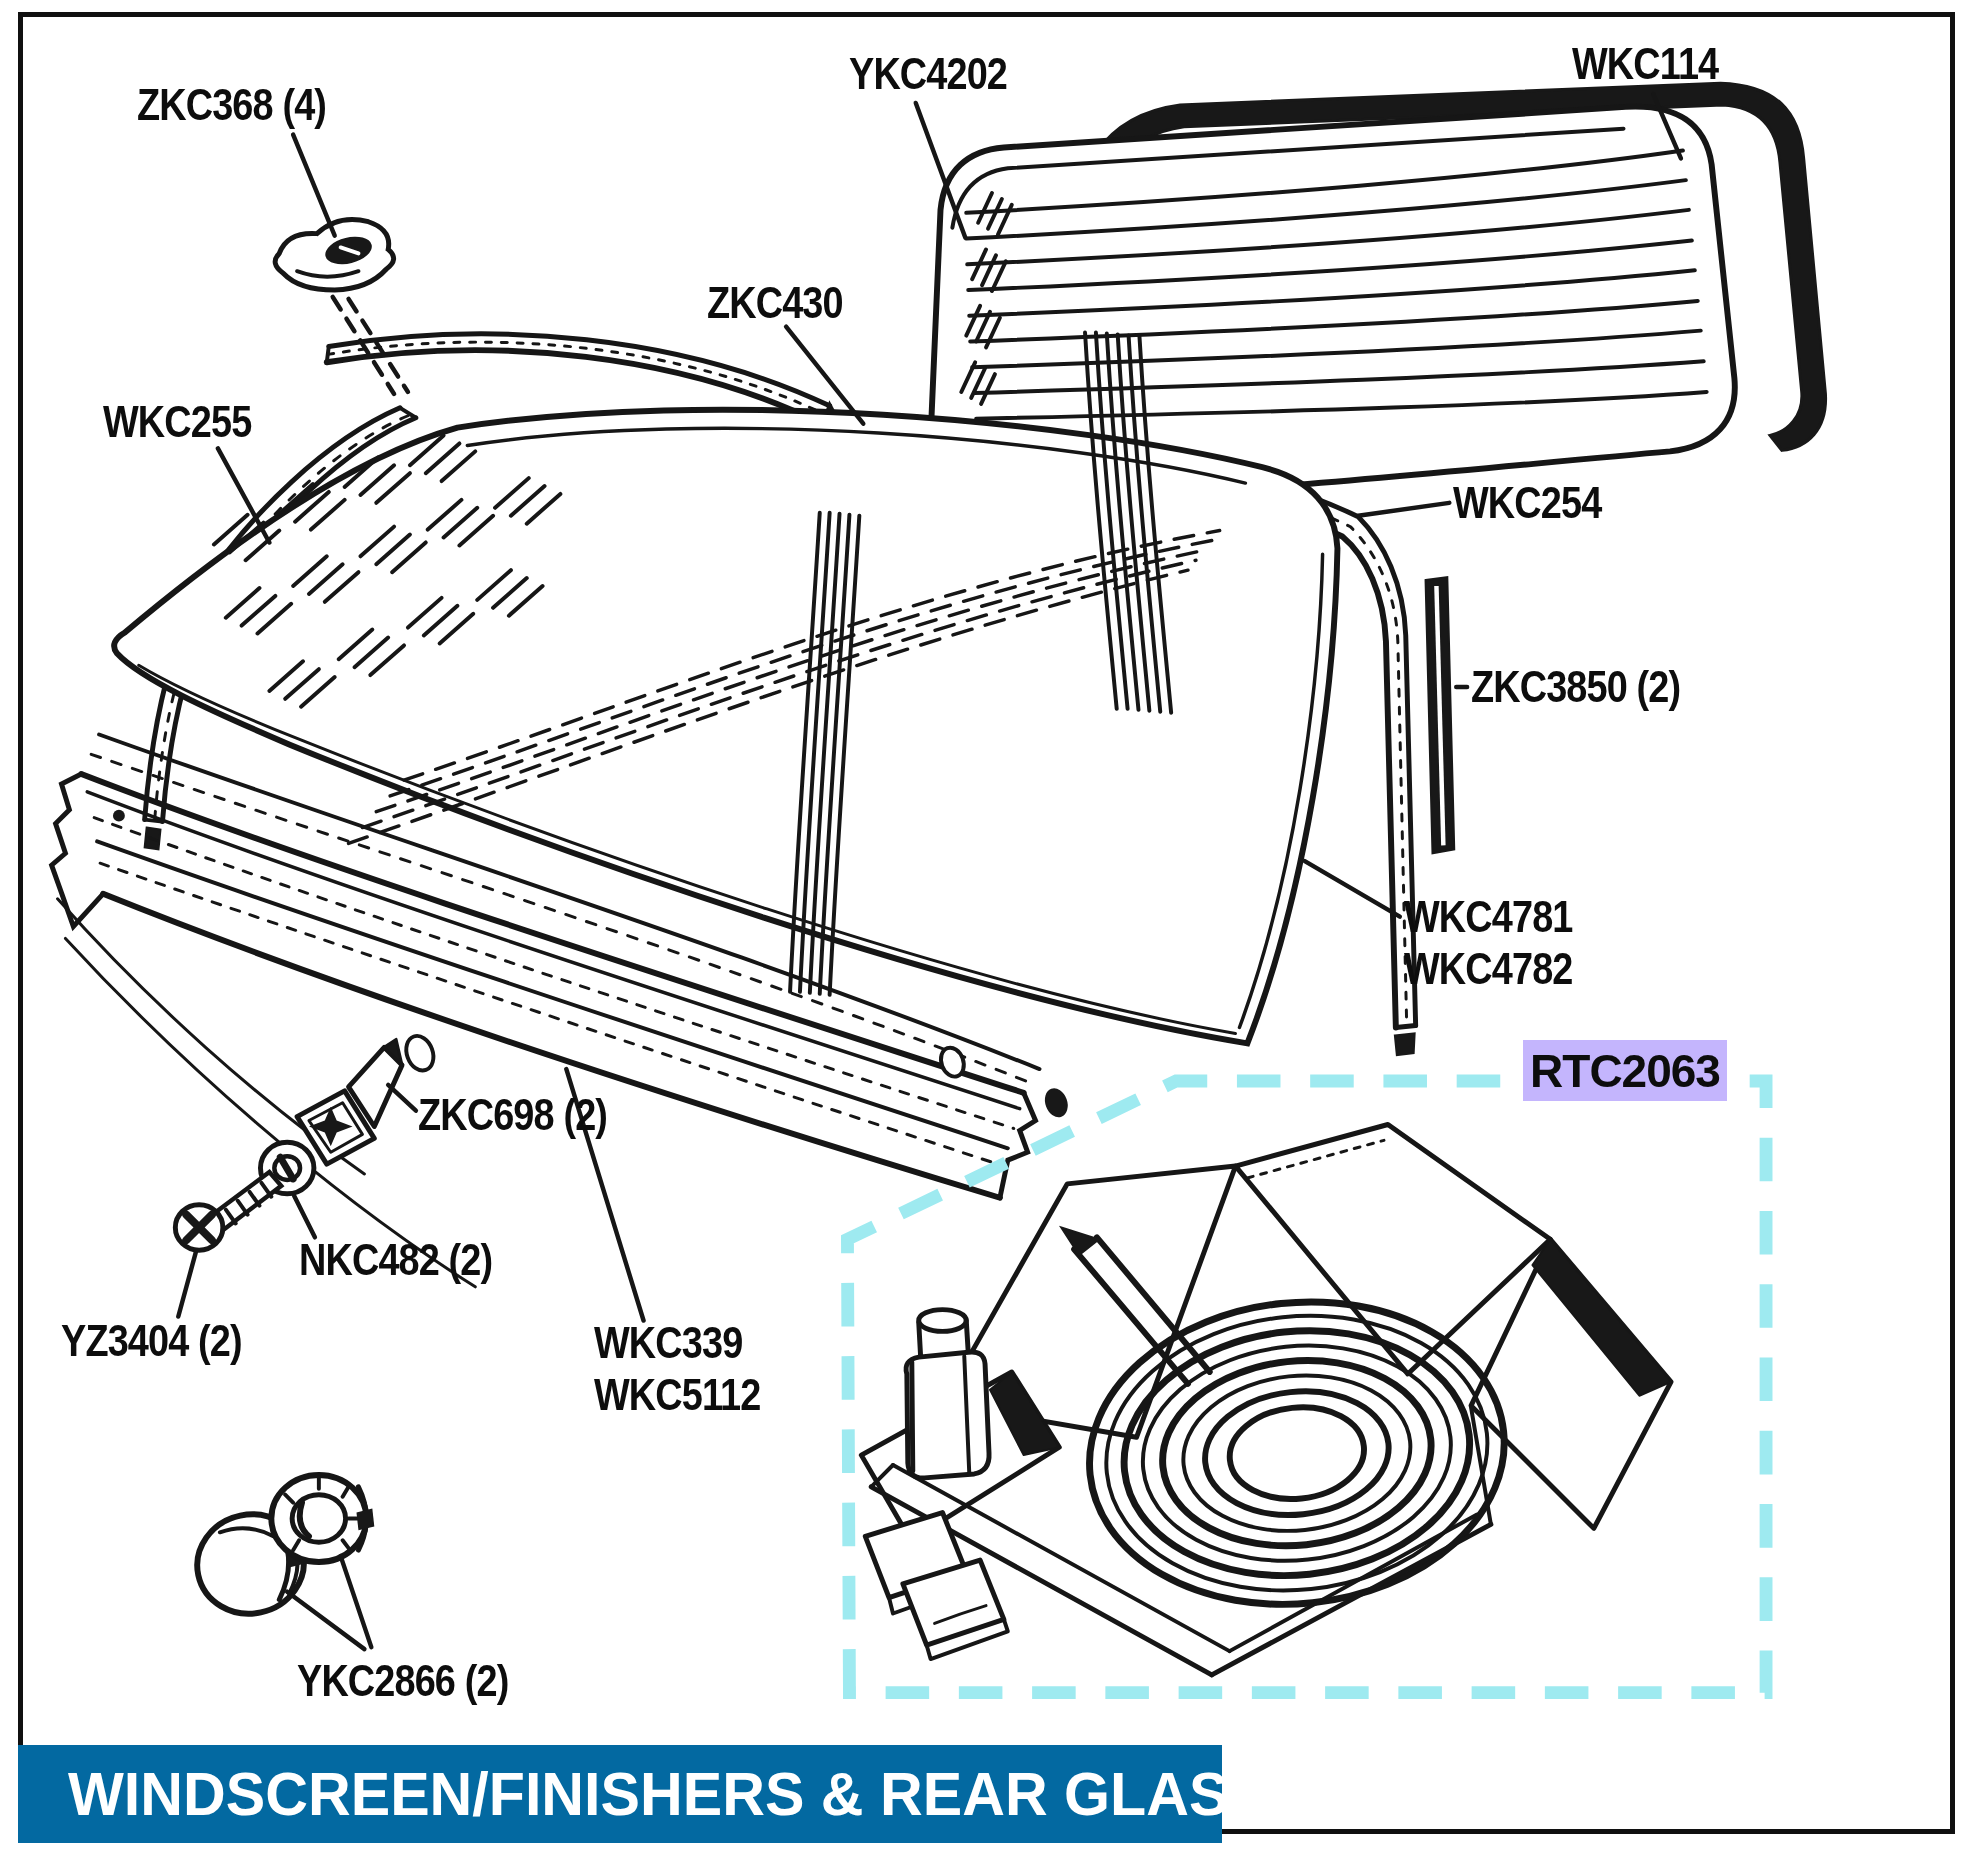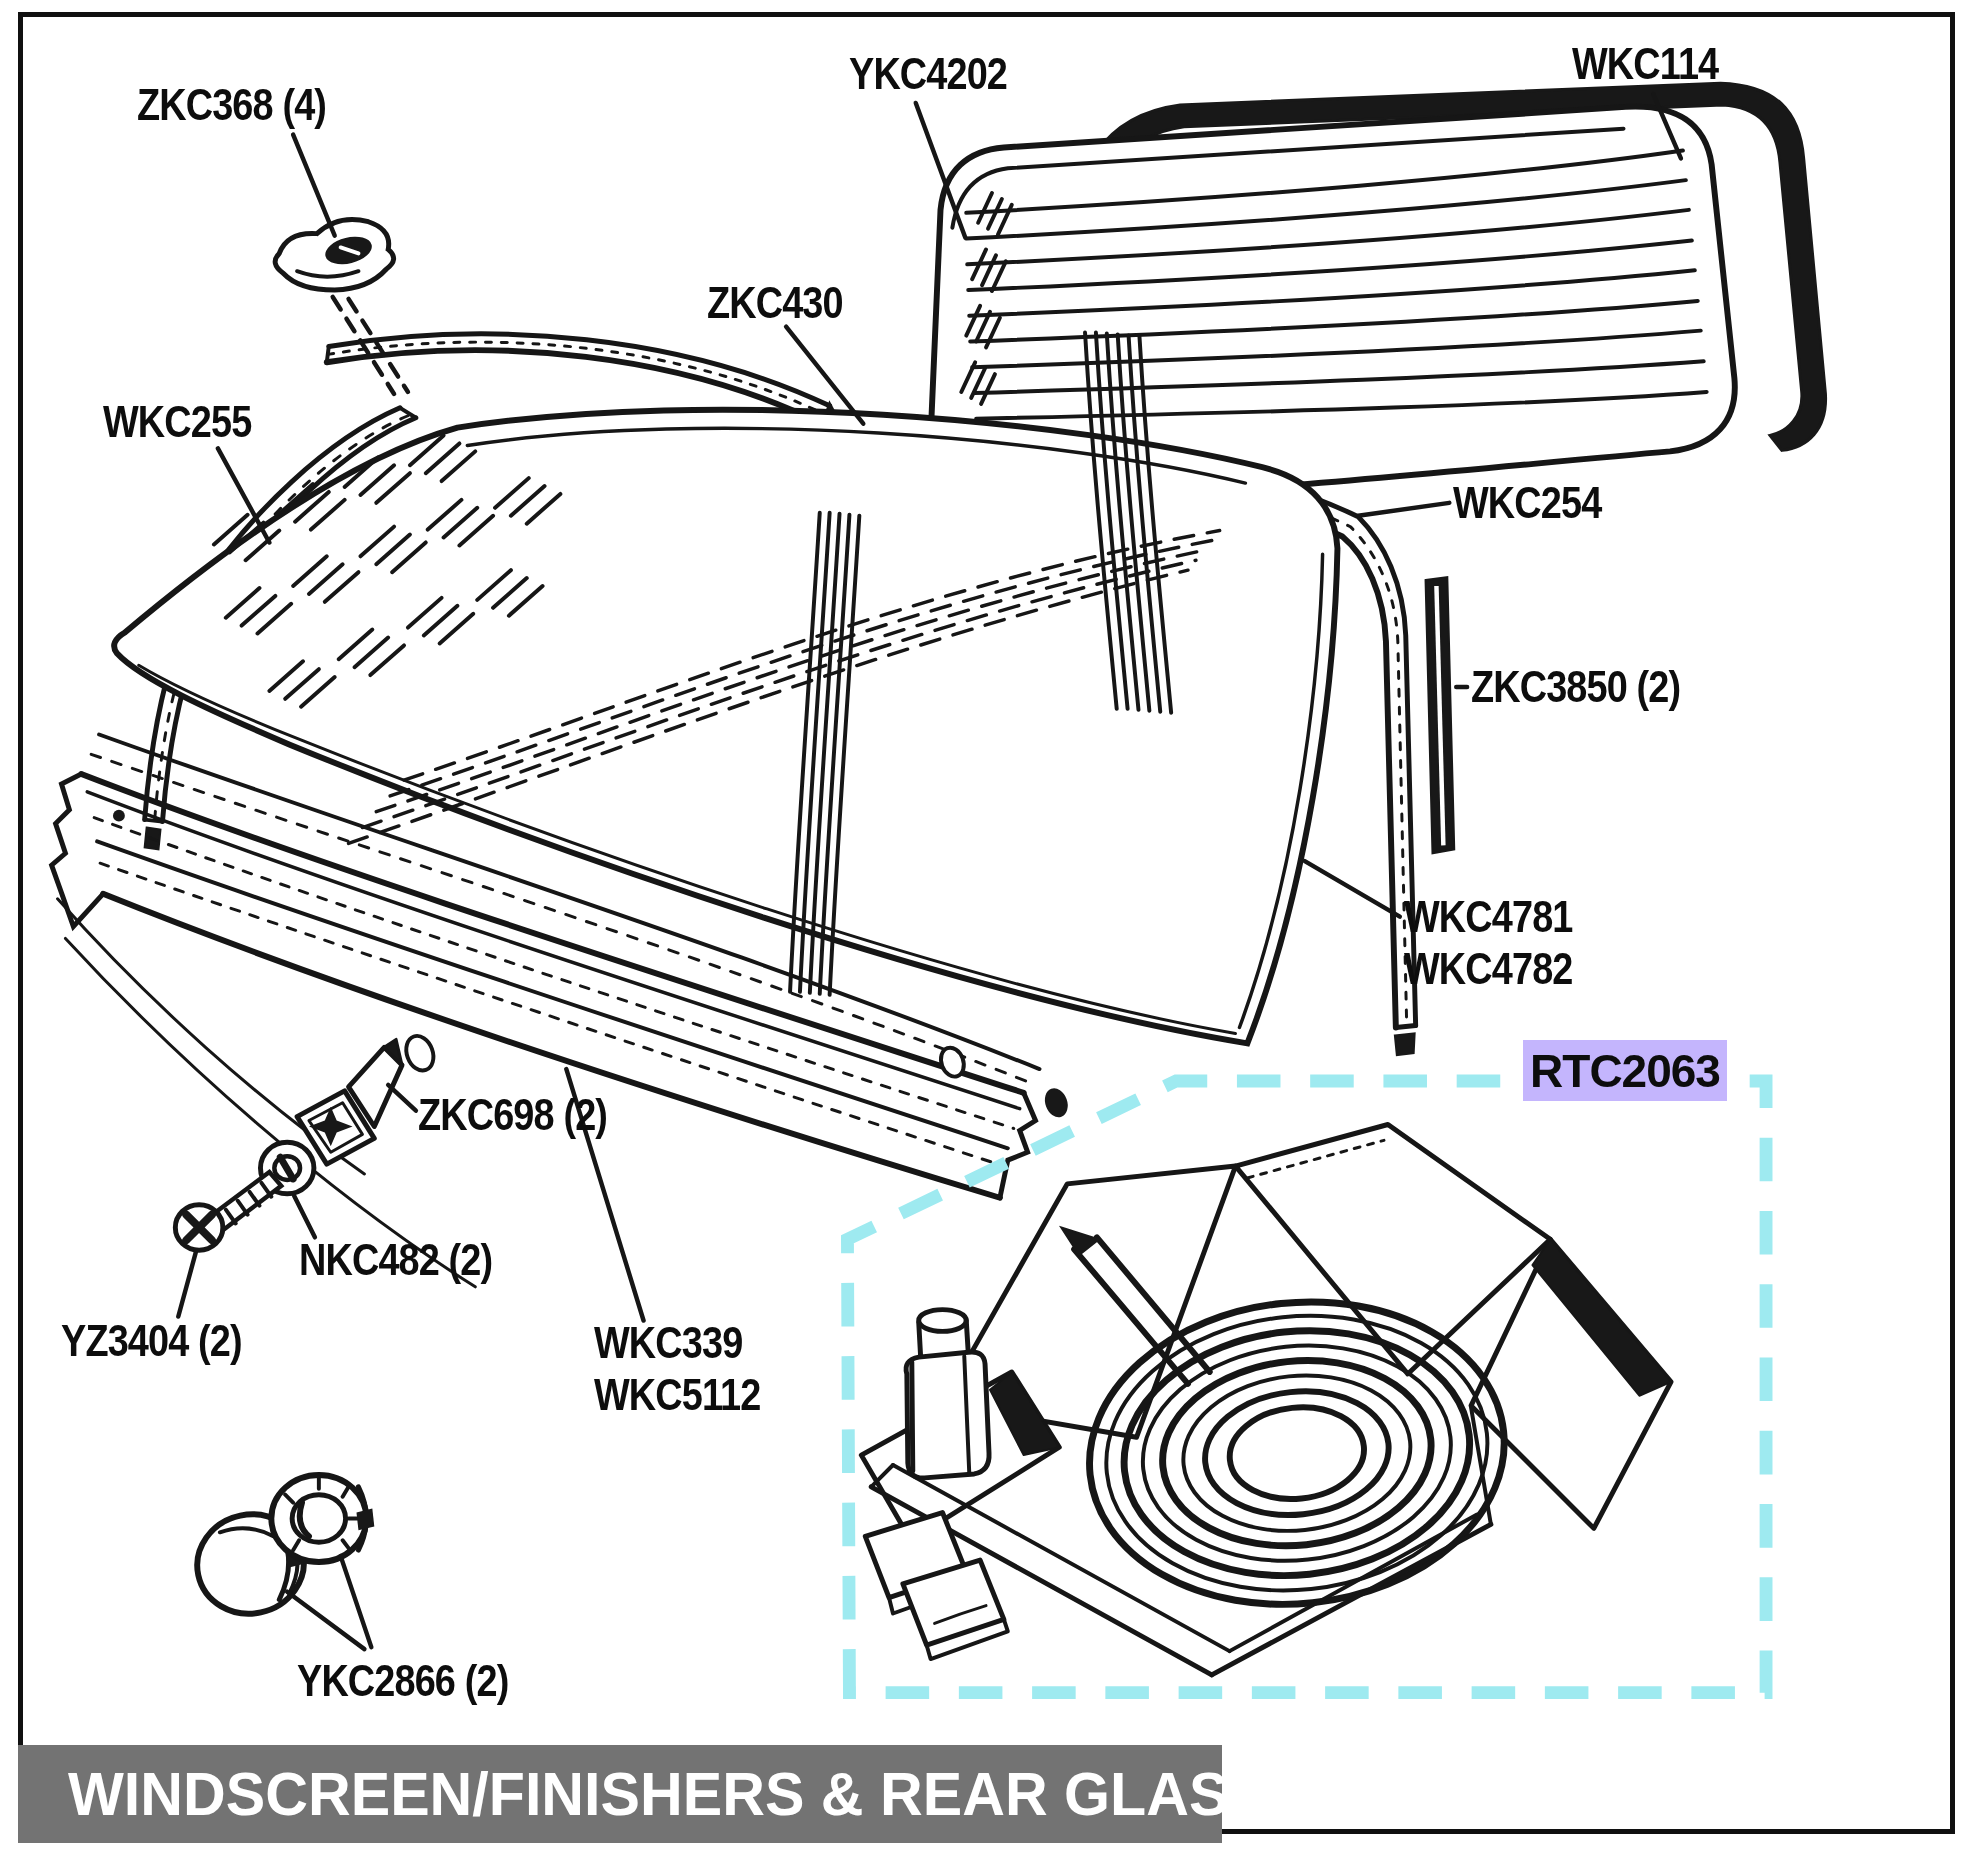--- a/index.html
+++ b/index.html
@@ -288,18 +288,18 @@
 
   <div class="plabel" style="left:594px;top:1317px">
     <div>WKC339</div>
     <div>WKC5112</div>
   </div>
 
   <div class="plabel" style="left:297px;top:1655px">YKC2866 (2)</div>
 
   <div class="kitcode" style="background: #c4b5fd;">RTC2063</div>
 
-  <div class="banner" style="background: #737373; color: rgb(255, 255, 255);">
+  <div class="banner" style="background: #0369a1; color: rgb(255, 255, 255);">
     <span>WINDSCREEN/FINISHERS &amp; REAR GLASS</span>
   </div>
 
 </div>
 
 
 </body></html>

